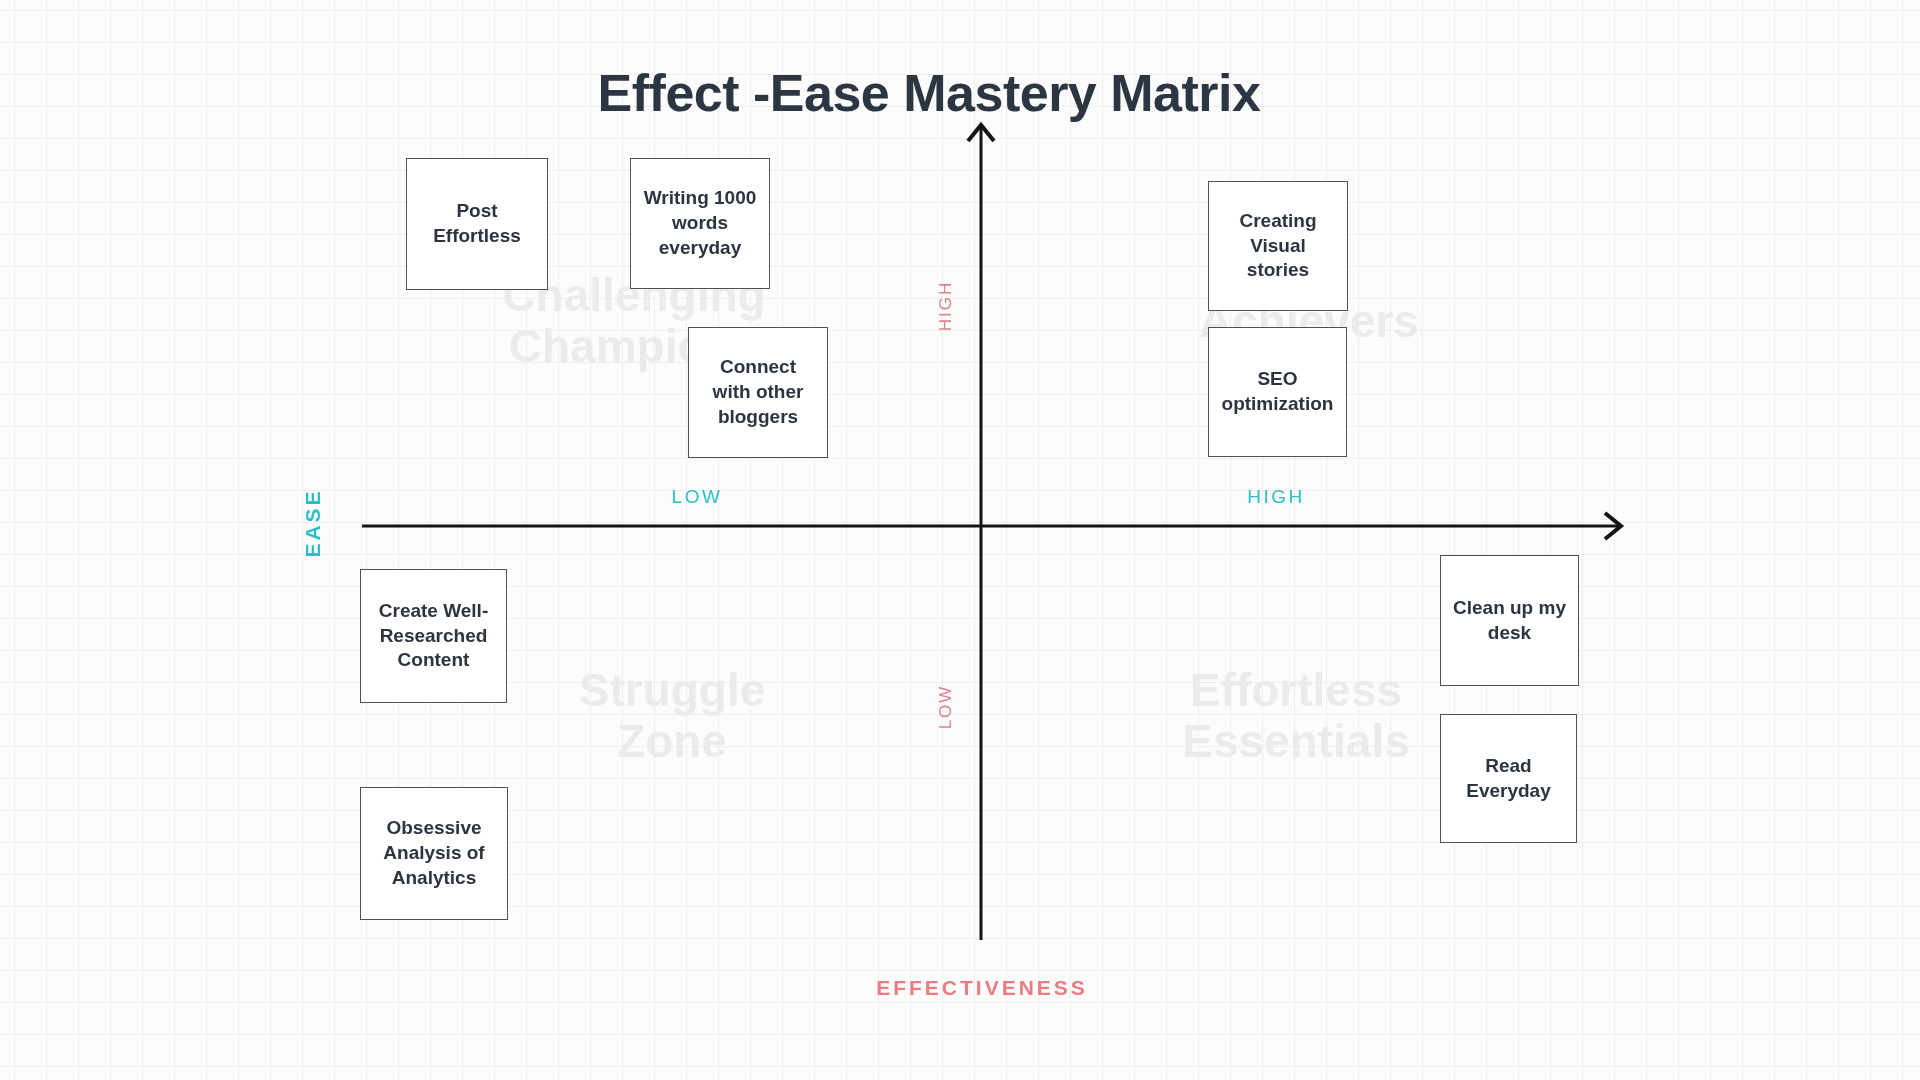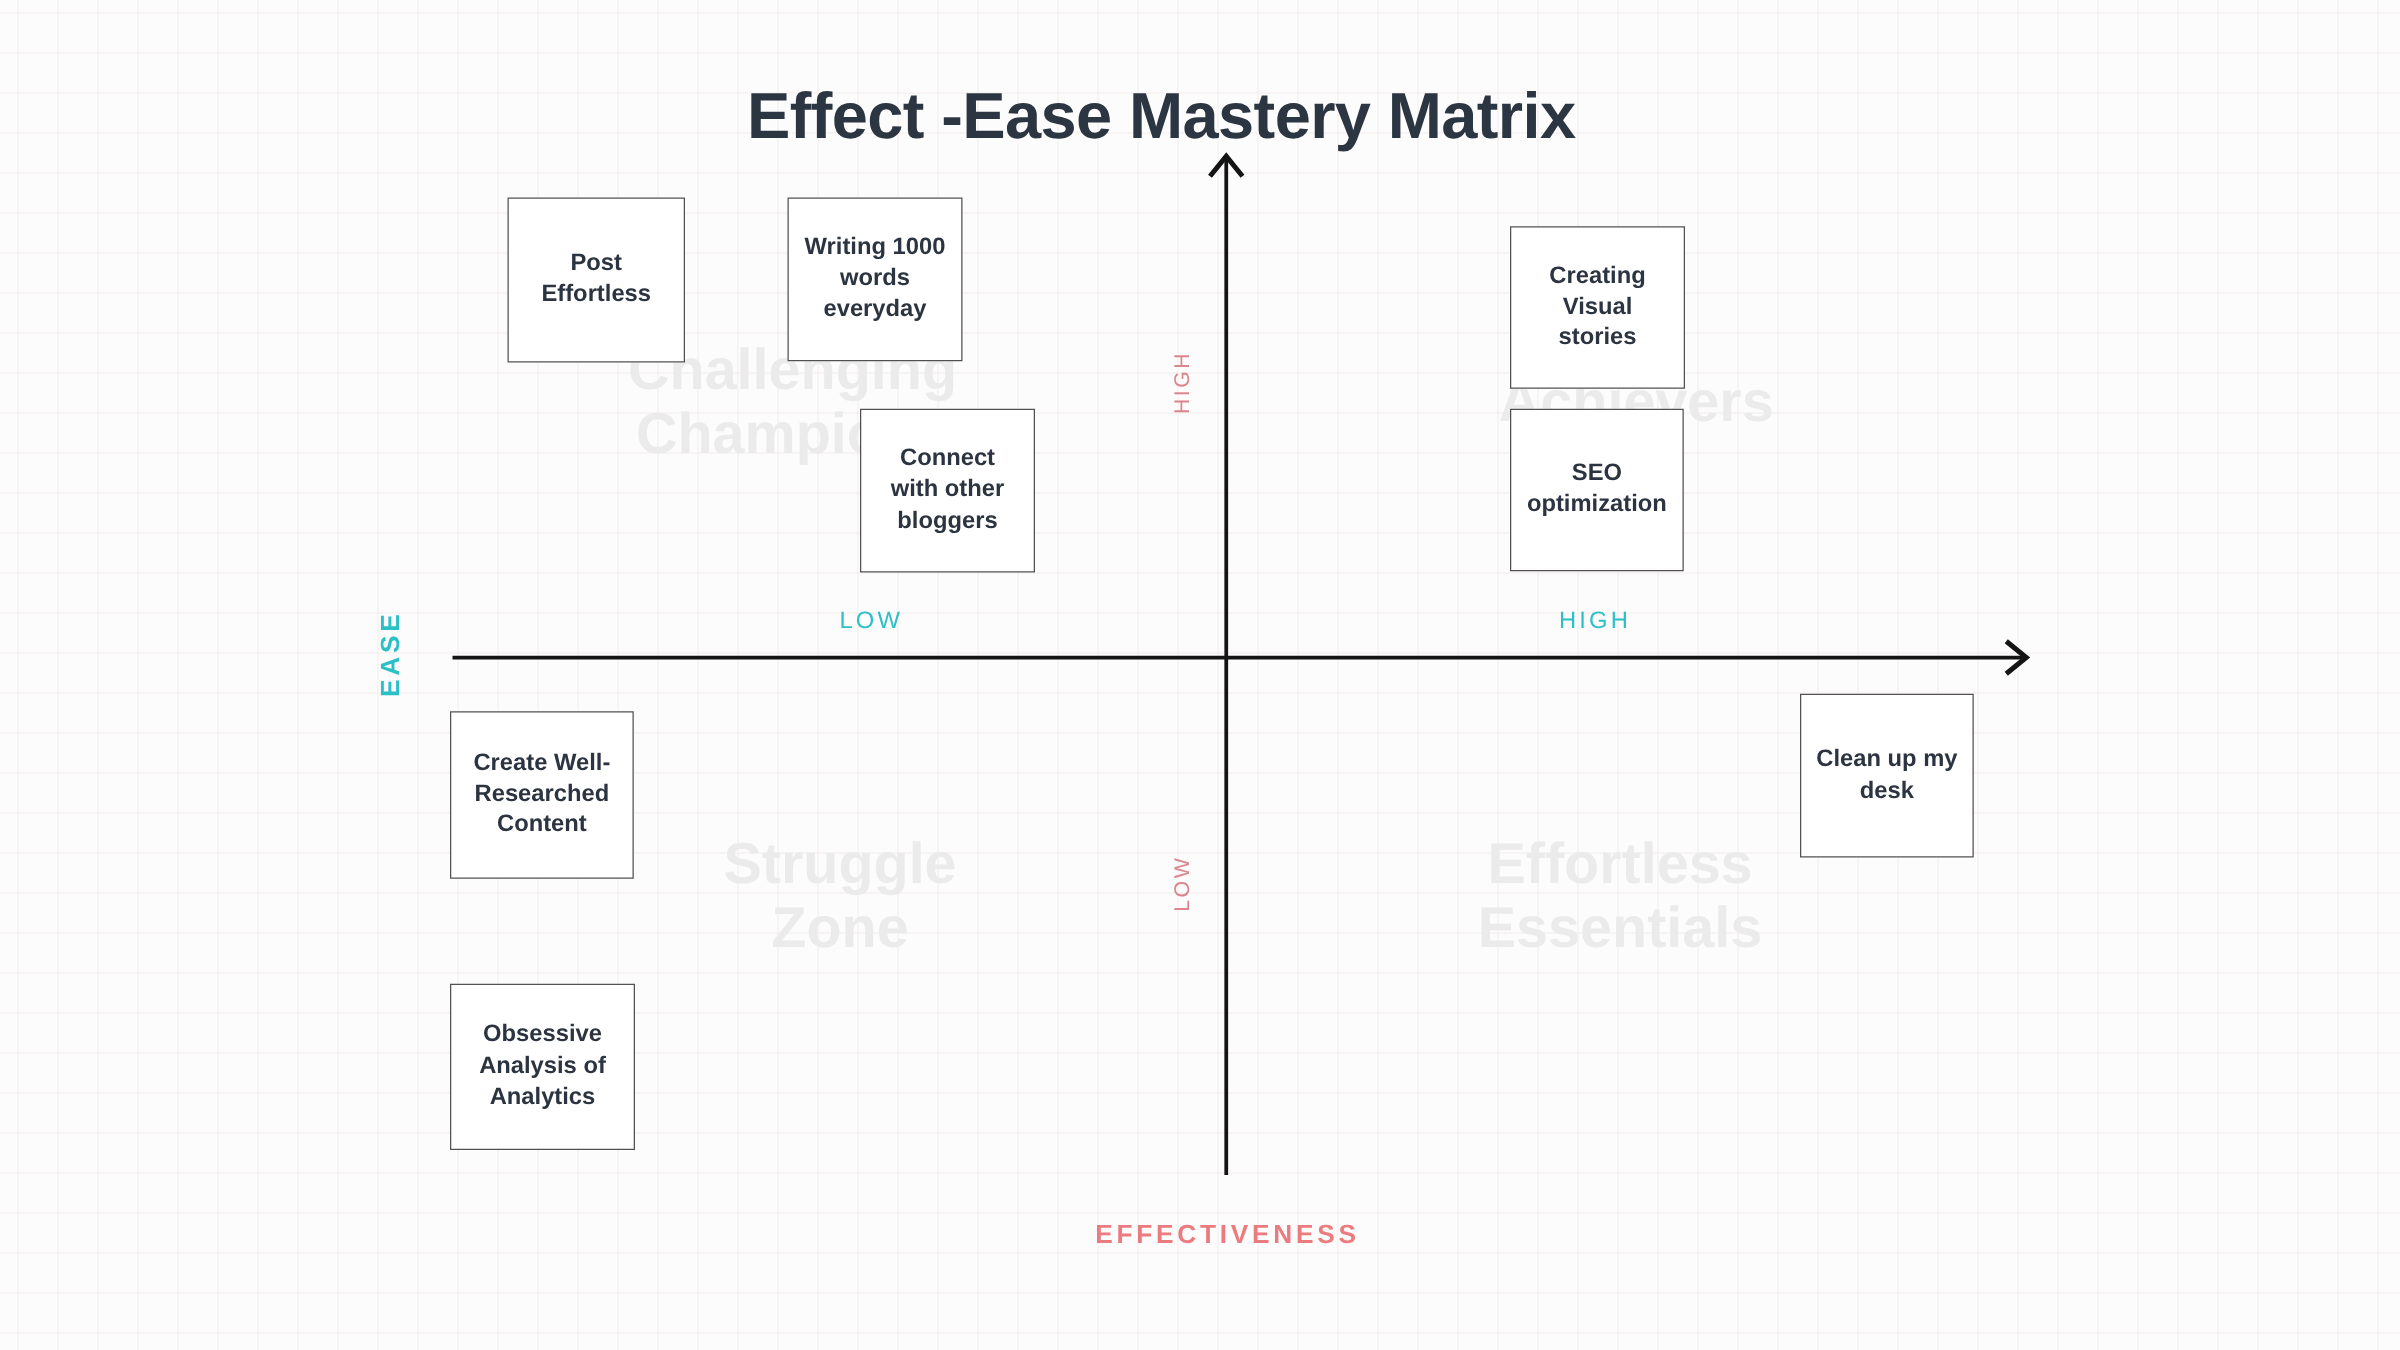--- a/index.html
+++ b/index.html
@@ -155,14 +155,15 @@
   <div class="axis-title-x">EFFECTIVENESS</div>
 
   <div class="card card-1">Post Effortless</div>
   <div class="card card-2">Writing 1000 words everyday</div>
   <div class="card card-3">Connect with other bloggers</div>
   <div class="card card-4">Creating Visual stories</div>
   <div class="card card-5">SEO optimization</div>
   <div class="card card-6">Create Well-Researched Content</div>
   <div class="card card-7">Obsessive Analysis of Analytics</div>
   <div class="card card-8">Clean up my desk</div>
+  <div class="card card-9">Read Everyday</div>
 
 </div>
 
 </body></html>

